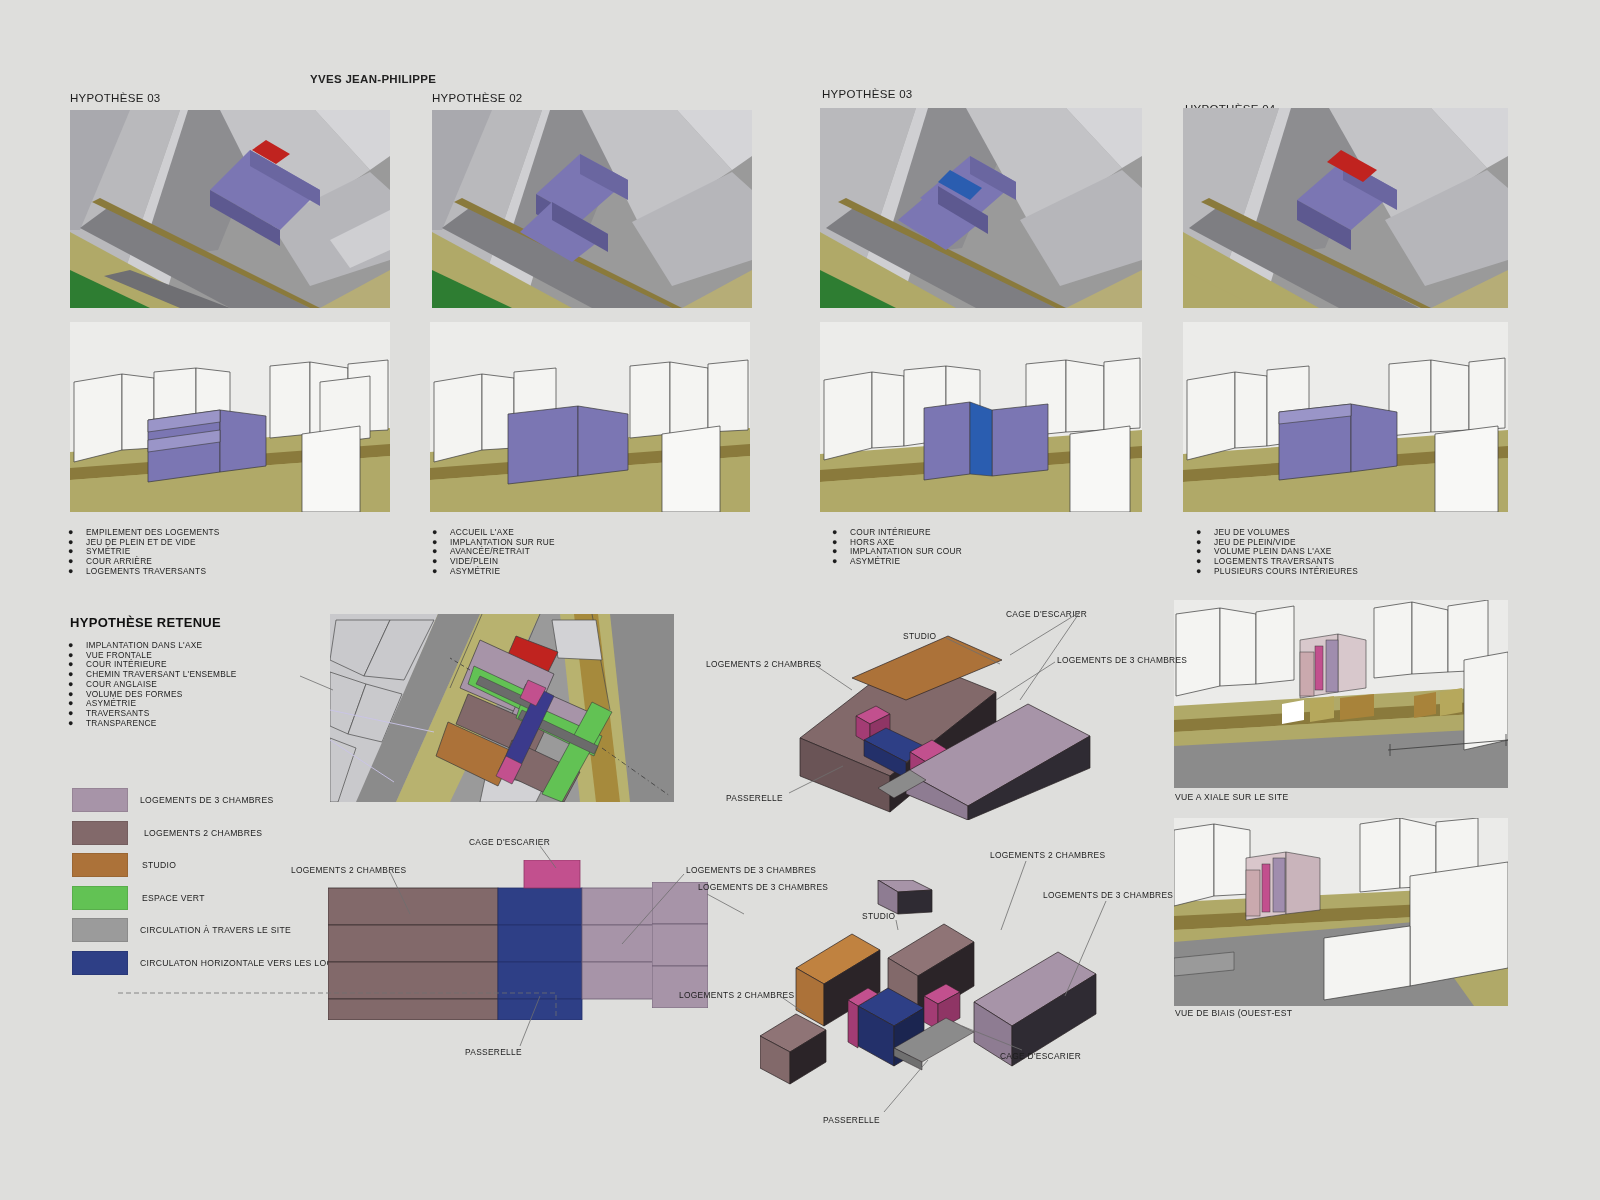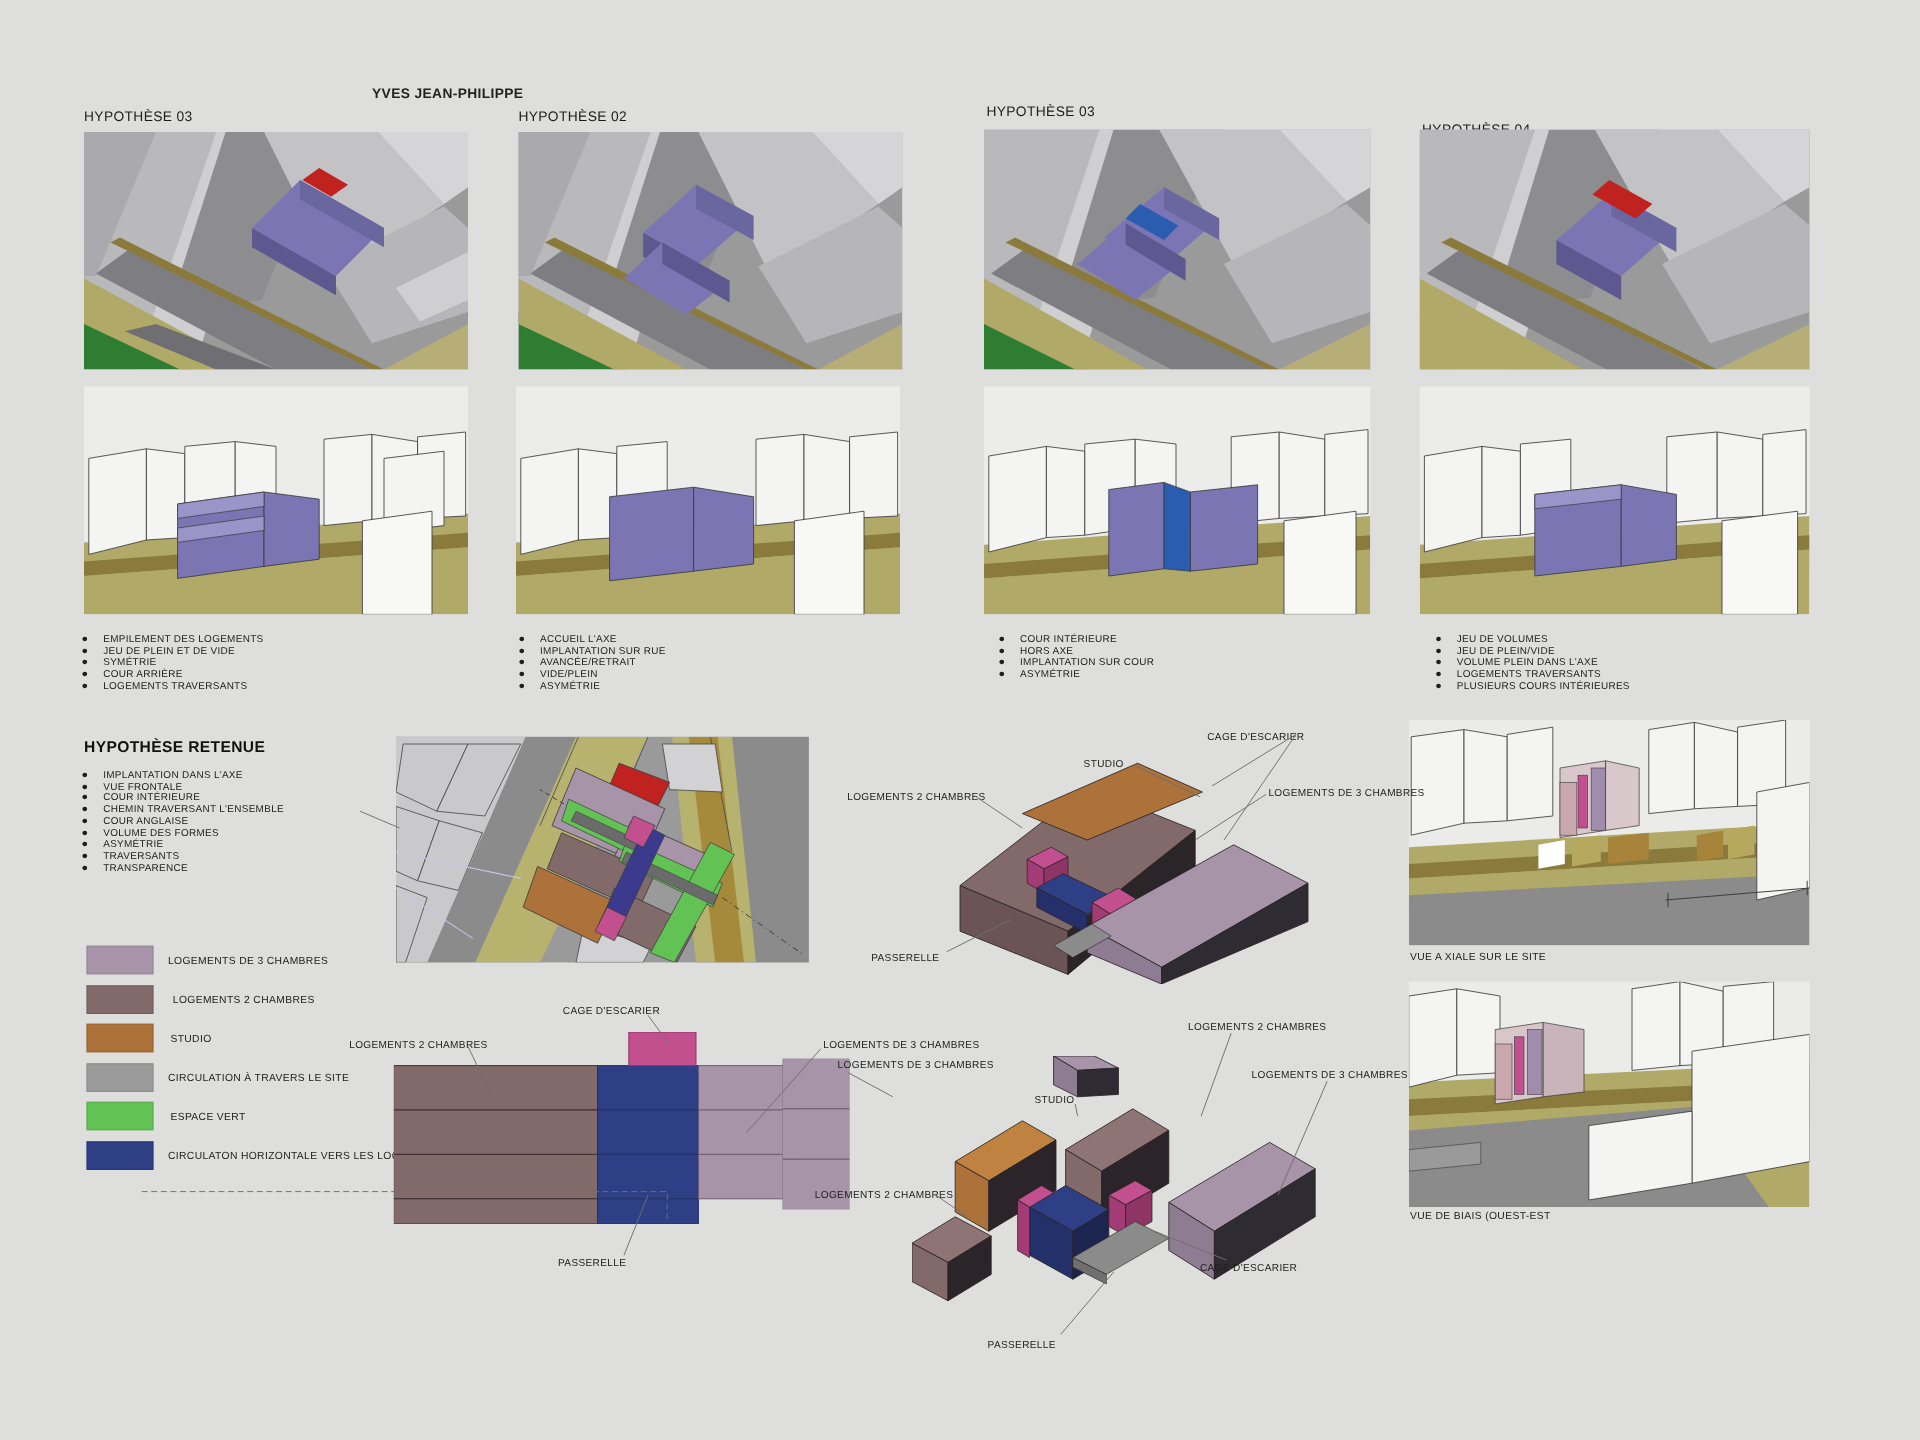--- a/index.html
+++ b/index.html
@@ -405,26 +405,26 @@
     </div>
     <div class="legend-row">
       <span class="swatch" style="background:#82696a"></span>
       <span class="legend-txt" style="margin-left:16px">LOGEMENTS 2 CHAMBRES</span>
     </div>
     <div class="legend-row">
       <span class="swatch" style="background:#ac7239"></span>
       <span class="legend-txt" style="margin-left:14px">STUDIO</span>
     </div>
     <div class="legend-row">
+      <span class="swatch" style="background:#62c254"></span>
+      <span class="legend-txt" style="margin-left:14px">ESPACE VERT</span>
+    </div>
+    <div class="legend-row">
       <span class="swatch" style="background:#9b9b9b"></span>
       <span class="legend-txt">CIRCULATION À TRAVERS LE SITE</span>
-    </div>
-    <div class="legend-row">
-      <span class="swatch" style="background:#62c254"></span>
-      <span class="legend-txt" style="margin-left:14px">ESPACE VERT</span>
     </div>
     <div class="legend-row">
       <span class="swatch" style="background:#2e3f86"></span>
       <span class="legend-txt">CIRCULATON HORIZONTALE VERS LES LOGEMENTS</span>
     </div>
   </div>
 
   <div class="panel" style="left:330px;top:614px;width:344px;height:188px;background:#9a9a9a;">
     <svg viewBox="0 0 344 188" preserveAspectRatio="none">
       <rect width="344" height="188" fill="#9a9a9a"></rect>

